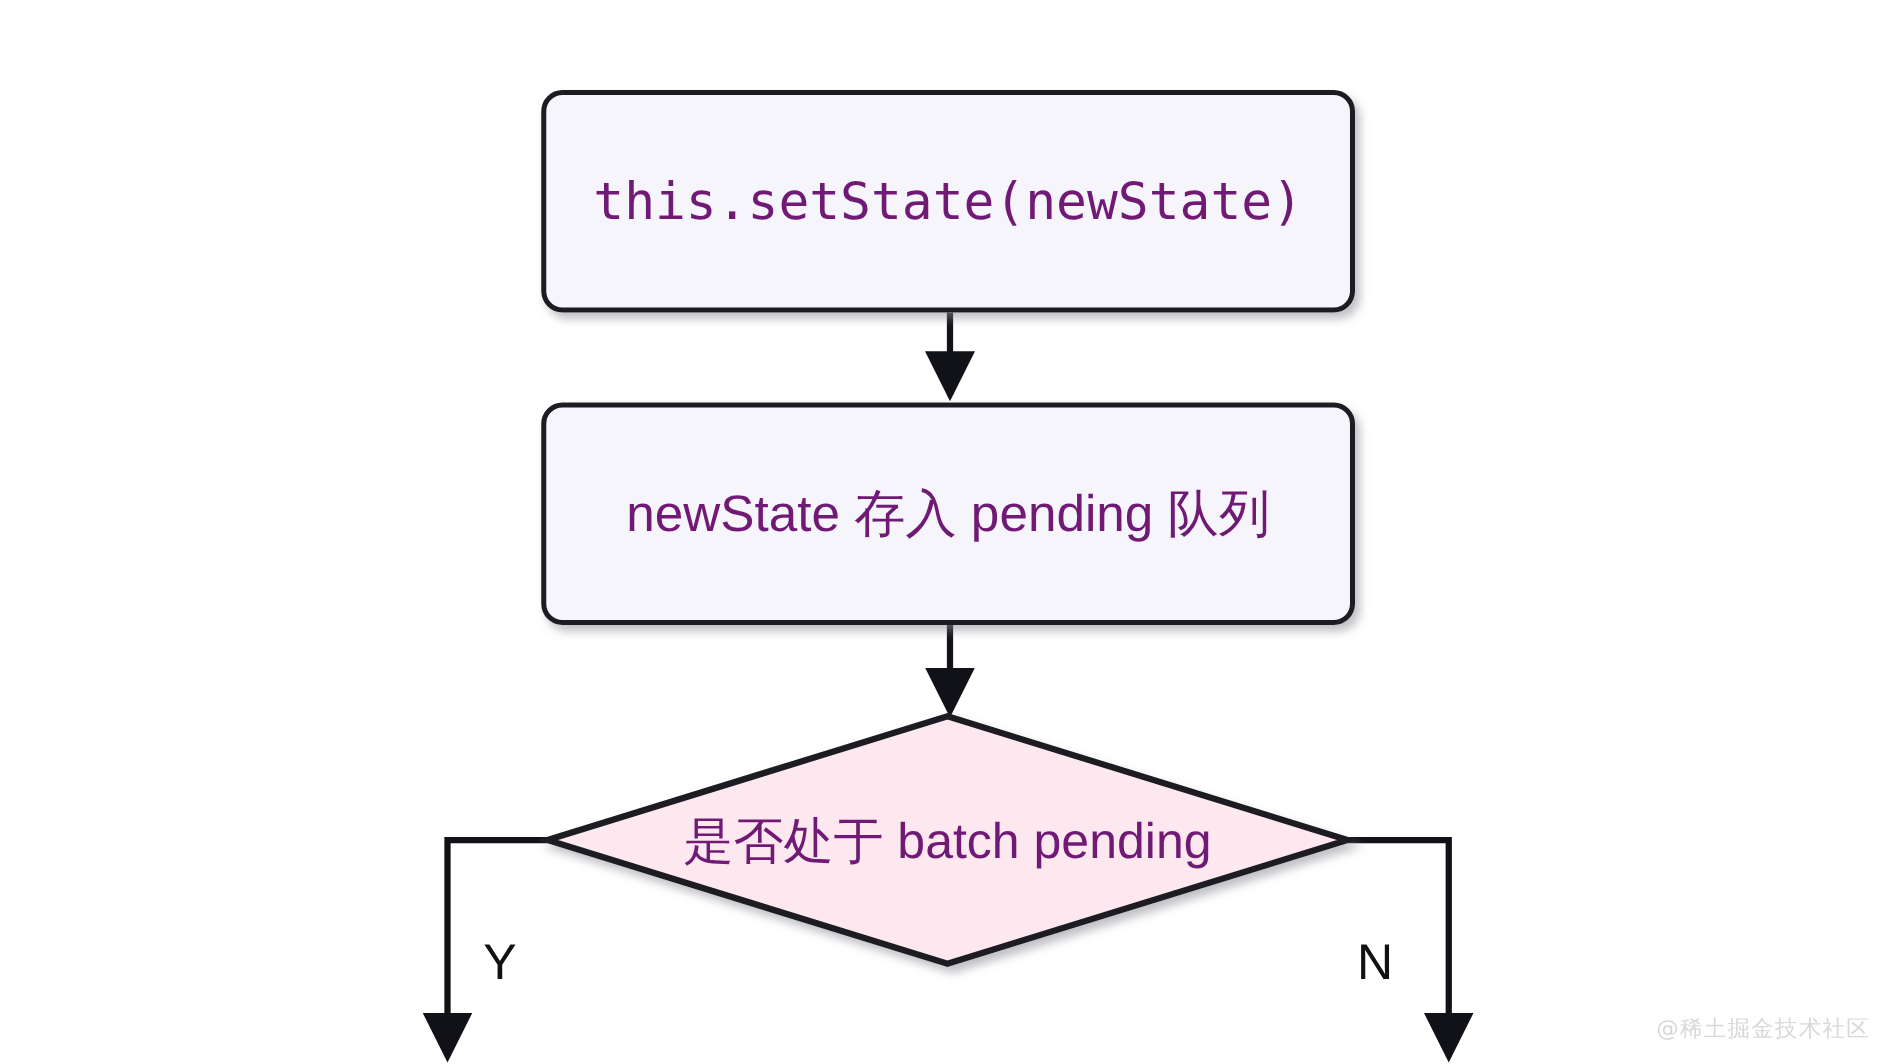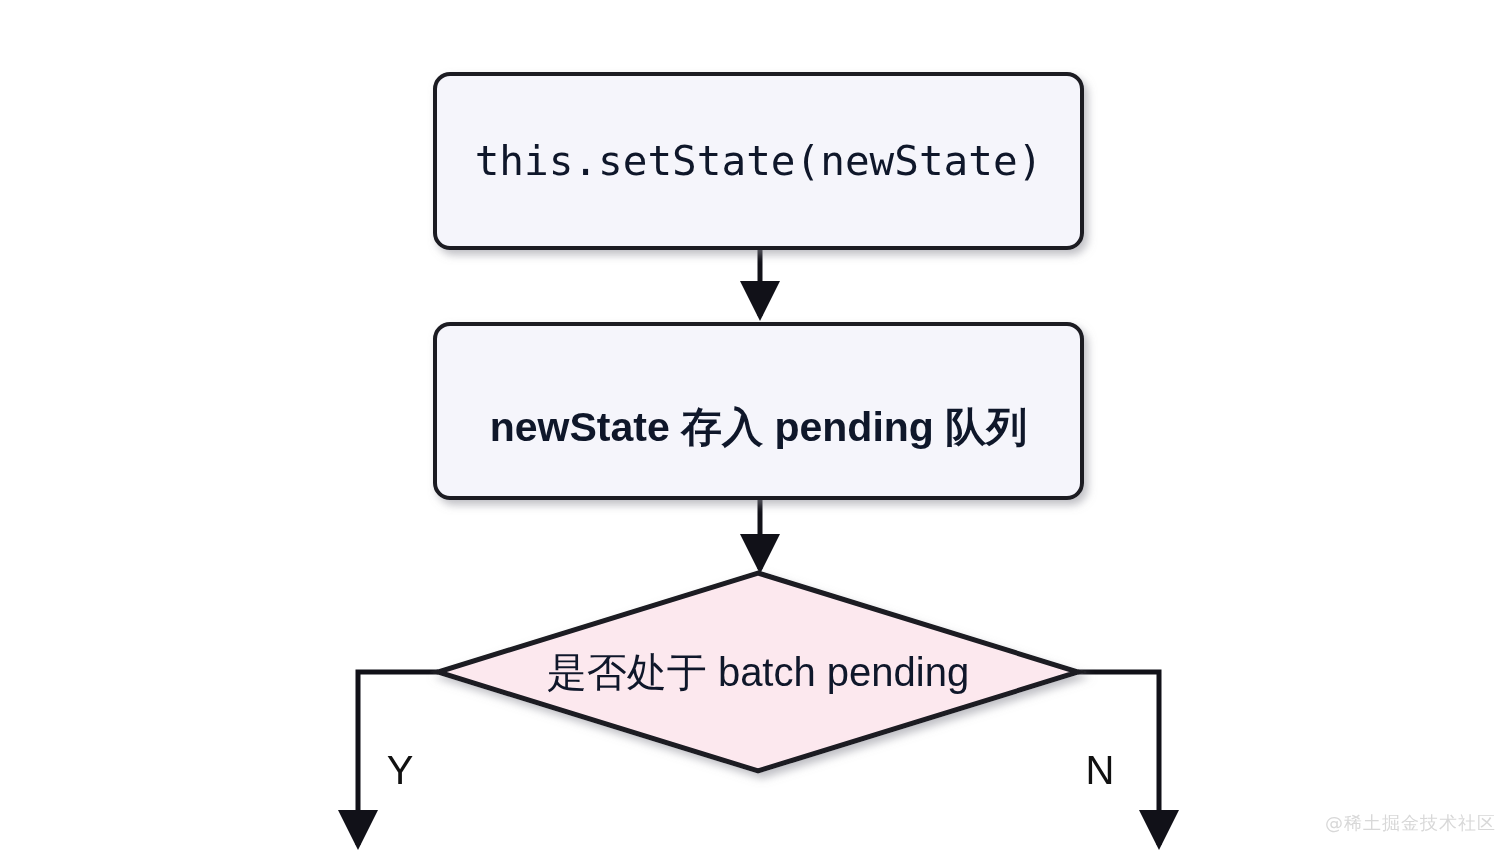--- a/index.html
+++ b/index.html
@@ -30,21 +30,21 @@
     height: 851px;
   }
 
   
   .node-text {
     position: absolute;
     display: flex;
     align-items: center;
     justify-content: center;
     text-align: center;
-    color: #0f172a;
+    color: #701a75;
     white-space: nowrap;
     pointer-events: none;
   }
 
   .process-text-mono {
     font-family: "DejaVu Sans Mono", "Liberation Mono", monospace;
     font-size: 41px;
     letter-spacing: 0px;
   }
 
@@ -117,21 +117,21 @@
       <rect x="435" y="324" width="647" height="174" rx="15" ry="15" fill="#f5f5fb" stroke="#1a1a22" stroke-width="4" filter="url(#node-shadow)"></rect>
     </g>
 
     <g>
       <polygon points="758,573 1078,672 758,771 438,672" fill="#fce8ee" stroke="#1a1a22" stroke-width="5" filter="url(#node-shadow)"></polygon>
     </g>
   </svg>
 
   <div class="node-text process-text-mono" style="left:435px; top:74px; width:647px; height:174px;">this.setState(newState)</div>
 
-  <div class="node-text process-text-sans" style="left:435px; top:340px; width:647px; height:174px;font-weight:bold;">newState 存入 pending 队列</div>
+  <div class="node-text process-text-sans" style="left:435px; top:324px; width:647px; height:174px;">newState 存入 pending 队列</div>
 
   <div class="node-text decision-text" style="left:438px; top:573px; width:640px; height:198px;">是否处于 batch pending</div>
 
   <div class="branch-label" style="left:375px; top:748px; width:50px;">Y</div>
 
   <div class="branch-label" style="left:1075px; top:748px; width:50px;">N</div>
 
   <div id="watermark">@稀土掘金技术社区</div>
 
 </div>

